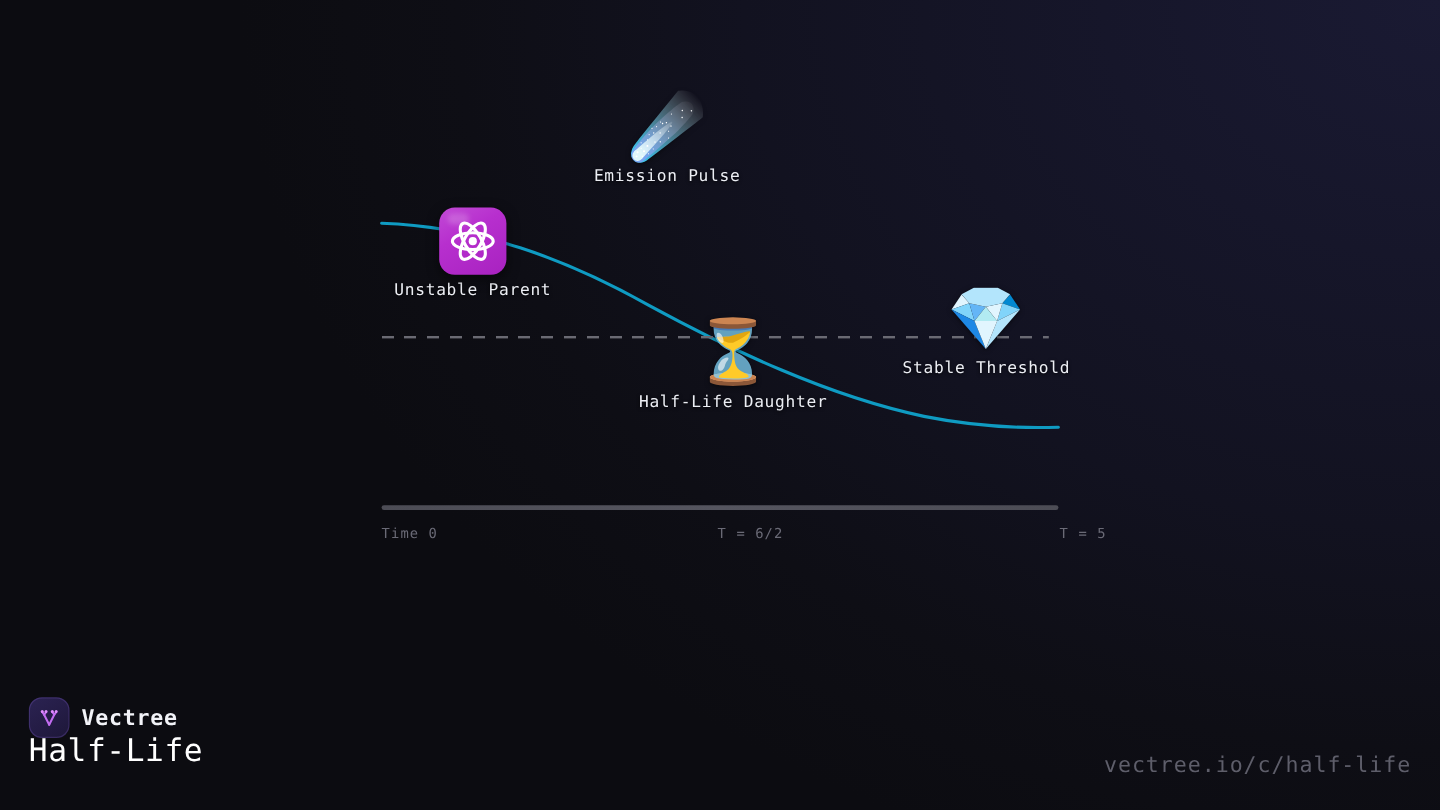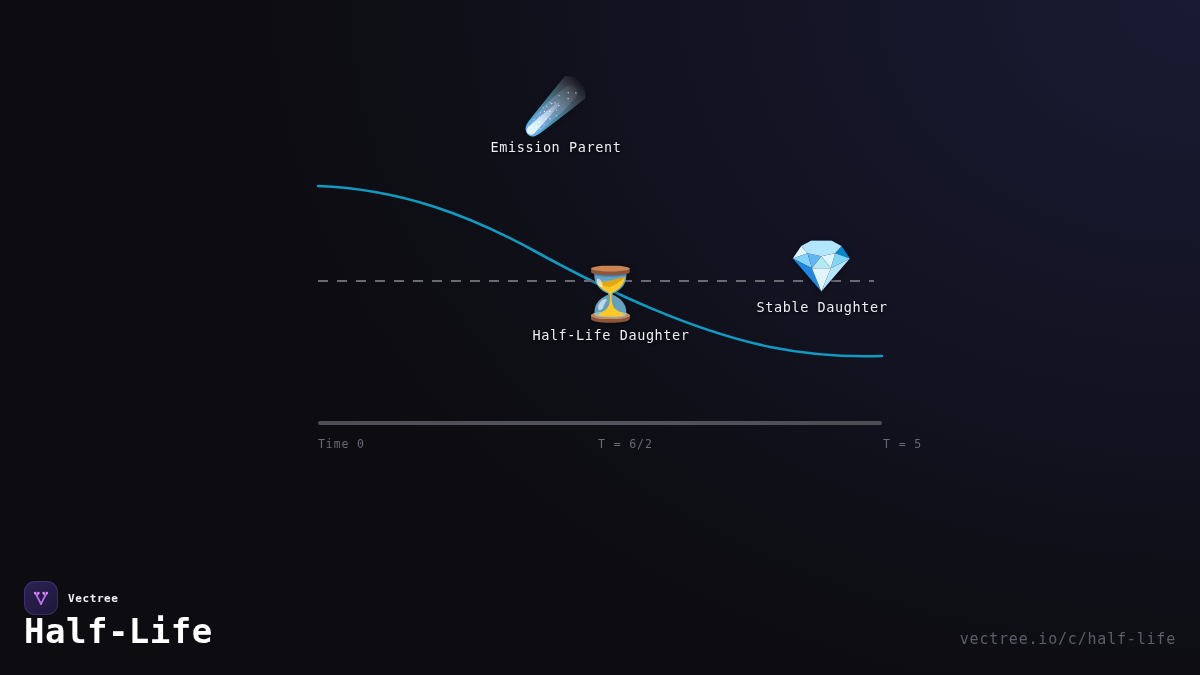--- a/index.html
+++ b/index.html
@@ -95,65 +95,78 @@
     display:flex; align-items:center; gap:10px;
   }
   #brand-logo {
     width:34px; height:34px;
     border-radius:11px;
     background:linear-gradient(145deg,#2b2352 0%,#241c45 55%,#1d1738 100%);
     display:flex; align-items:center; justify-content:center;
     box-shadow:inset 0 0 0 1px rgba(150,110,230,.22);
   }
   #brand-name {
-    font-size:11px; font-weight:700;
+    font-size:18px; font-weight:700;
     letter-spacing:0.6px;
     color:#f2f3f8;
   }
   #page-title {
     position:absolute; left:24px; top:56px;
-    font-size:34px; font-weight:700;
+    font-size:26px; font-weight:400;
     letter-spacing:0.5px;
     color:#ffffff;
   }
   #footer-url {
     position:absolute; right:24px; bottom:27px;
-    font-size:15px;
+    font-size:18px;
     letter-spacing:0.8px;
     color:#5e5e6a;
   }
 </style>
 </head>
 <body>
 
 <div id="stage">
 
   <svg id="curve-layer" viewBox="0 0 1200 675" width="1200" height="675" aria-hidden="true">
     <path d="M 318 186
              C 400 189, 470 215, 540 254
              C 610 292, 690 330, 770 347
              C 810 355, 852 357, 882 356" fill="none" stroke="#0f9bc2" stroke-width="2.6" stroke-linecap="round" stroke-linejoin="round"></path>
   </svg>
 
   <div id="threshold-line"></div>
 
   <div class="node" style="left:476px; top:78px; width:160px;">
     <span class="node-emoji">☄️</span>
-    <span class="node-label">Emission Parent</span>
+    <span class="node-label">Emission Pulse</span>
   </div>
 
+  <div class="node" style="left:314px; top:173px; width:160px;">
+    <div class="tile-atom">
+      <svg width="40" height="40" viewBox="0 0 40 40" aria-hidden="true">
+        <g fill="none" stroke="#ffffff" stroke-width="2.6">
+          <ellipse cx="20" cy="20" rx="17" ry="7"></ellipse>
+          <ellipse cx="20" cy="20" rx="17" ry="7" transform="rotate(60 20 20)"></ellipse>
+          <ellipse cx="20" cy="20" rx="17" ry="7" transform="rotate(120 20 20)"></ellipse>
+        </g>
+        <circle cx="20" cy="20" r="3.4" fill="#ffffff"></circle>
+      </svg>
+    </div>
+    <span class="node-label">Unstable Parent</span>
+  </div>
 
   <div class="node" style="left:531px; top:266px; width:160px;">
     <span class="node-emoji">⏳</span>
     <span class="node-label">Half-Life Daughter</span>
   </div>
 
   <div class="node" style="left:742px; top:238px; width:160px;">
     <span class="node-emoji">💎</span>
-    <span class="node-label">Stable Daughter</span>
+    <span class="node-label">Stable Threshold</span>
   </div>
 
   <div id="timeline-track"></div>
   <span class="tick-label" id="tick-0">Time 0</span>
   <span class="tick-label" id="tick-half">T = 6/2</span>
   <span class="tick-label" id="tick-1">T = 5</span>
 
   <div id="footer">
     <div id="brand-row">
       <div id="brand-logo">

